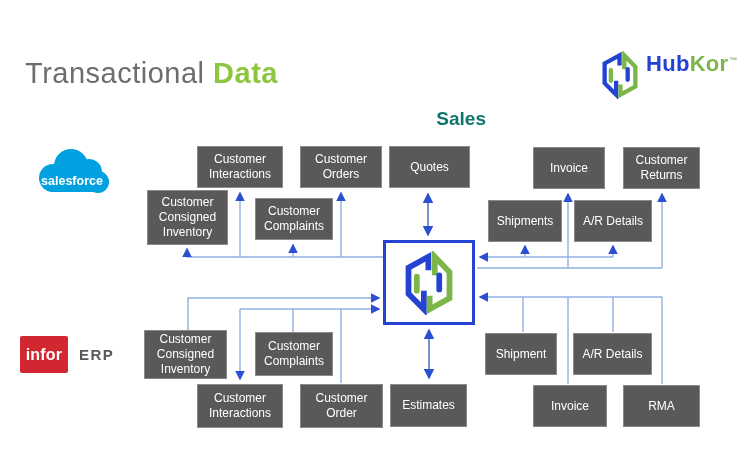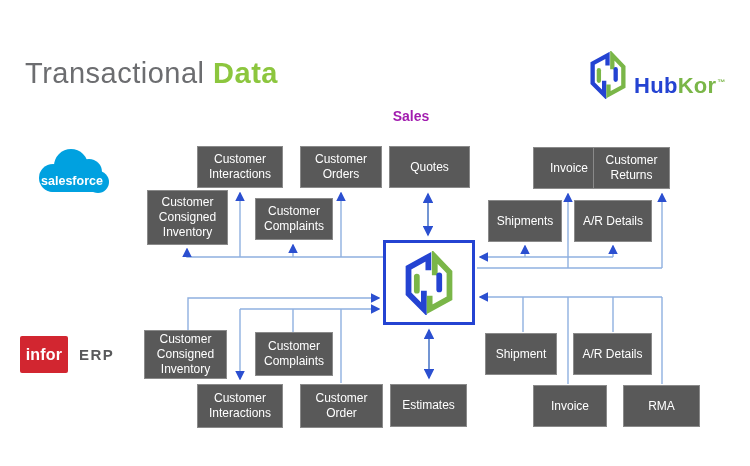--- a/index.html
+++ b/index.html
@@ -2,27 +2,27 @@
 <html><head>
 <meta charset="utf-8">
 <style>
   html,body{margin:0;padding:0;background:#fff;}
   .stage{position:relative;width:750px;height:466px;background:#ffffff;overflow:hidden;
          font-family:"Liberation Sans", sans-serif;padding-left:16px;}
   .title{position:absolute;left:25px;top:57px;font-size:29px;font-weight:500;
          letter-spacing:.5px;color:#6c6d70;white-space:nowrap;}
   .title .green{color:#8cc63e;font-weight:600;}
   .title .gray{color:#6c6d70;}
-  .hubkor{position:absolute;left:584px;top:51px;display:flex;align-items:flex-end;}
+  .hubkor{position:absolute;left:596px;top:51px;display:flex;align-items:flex-start;}
   .hubkor .word{font-size:22px;font-weight:700;letter-spacing:.3px;margin-left:2px;}
   .hubkor .hub{color:#2443d2;}
   .hubkor .kor{color:#7ab648;}
   .hubkor .tm{font-size:8px;color:#7ab648;vertical-align:super;margin-left:1px;}
-  .sales{position:absolute;left:336px;top:108px;width:150px;text-align:center;
-         font-size:14px;font-weight:700;color:#a21caf;}
+  .sales{position:absolute;left:336px;top:108px;width:150px;text-align:right;
+         font-size:19px;font-weight:700;color:#0f766e;}
   .node{position:absolute;background:#595959;border:1px solid #8a8a8a;color:#fff;
         display:flex;align-items:center;justify-content:center;text-align:center;
         font-size:12px;line-height:1.25;padding:2px;box-sizing:border-box;}
   .hub-box{position:absolute;left:383px;top:240px;width:92px;height:85px;background:#fff;
            border:3px solid #2443d2;box-sizing:border-box;display:flex;align-items:center;
            justify-content:center;}
   .infor{position:absolute;left:20px;top:336px;display:flex;align-items:center;text-align:center;}
   .infor .red{width:48px;height:37px;background:#d22630;border-radius:2px;display:flex;
               align-items:center;justify-content:center;color:#fff;font-size:16px;
               font-weight:700;letter-spacing:.2px;}
@@ -112,21 +112,21 @@
     <g stroke="#4472c4" stroke-width="1.5" fill="none">
       <path d="M428 194 V235" marker-start="url(#arr)" marker-end="url(#arr)"></path>
       <path d="M429 330 V378" marker-start="url(#arr)" marker-end="url(#arr)"></path>
     </g>
   </svg>
 
   <div class="node" style="left:197px;top:146px;width:86px;height:42px;">Customer Interactions</div>
   <div class="node" style="left:389px;top:146px;width:81px;height:42px;">Quotes</div>
   <div class="node" style="left:300px;top:146px;width:82px;height:42px;">Customer Orders</div>
   <div class="node" style="left:533px;top:147px;width:72px;height:42px;">Invoice</div>
-  <div class="node" style="left:593px;top:147px;width:77px;height:42px;">Customer Returns</div>
+  <div class="node" style="left:623px;top:147px;width:77px;height:42px;">Customer Returns</div>
   <div class="node" style="left:147px;top:190px;width:81px;height:55px;">Customer Consigned Inventory</div>
   <div class="node" style="left:255px;top:198px;width:78px;height:42px;">Customer Complaints</div>
   <div class="node" style="left:488px;top:200px;width:74px;height:42px;">Shipments</div>
   <div class="node" style="left:574px;top:200px;width:78px;height:42px;">A/R Details</div>
 
   <div class="hub-box">
     <span>
       <svg width="64" height="64" viewBox="0 0 100 100">
         <path d="M49 30 V9 L18 26 V67 L42 91 V62" fill="none" stroke="#2443d2" stroke-width="9" stroke-linejoin="miter"></path>
         <path d="M51 70 V91 L82 74 V33 L59 9 V38" fill="none" stroke="#7ab648" stroke-width="9" stroke-linejoin="miter"></path>

